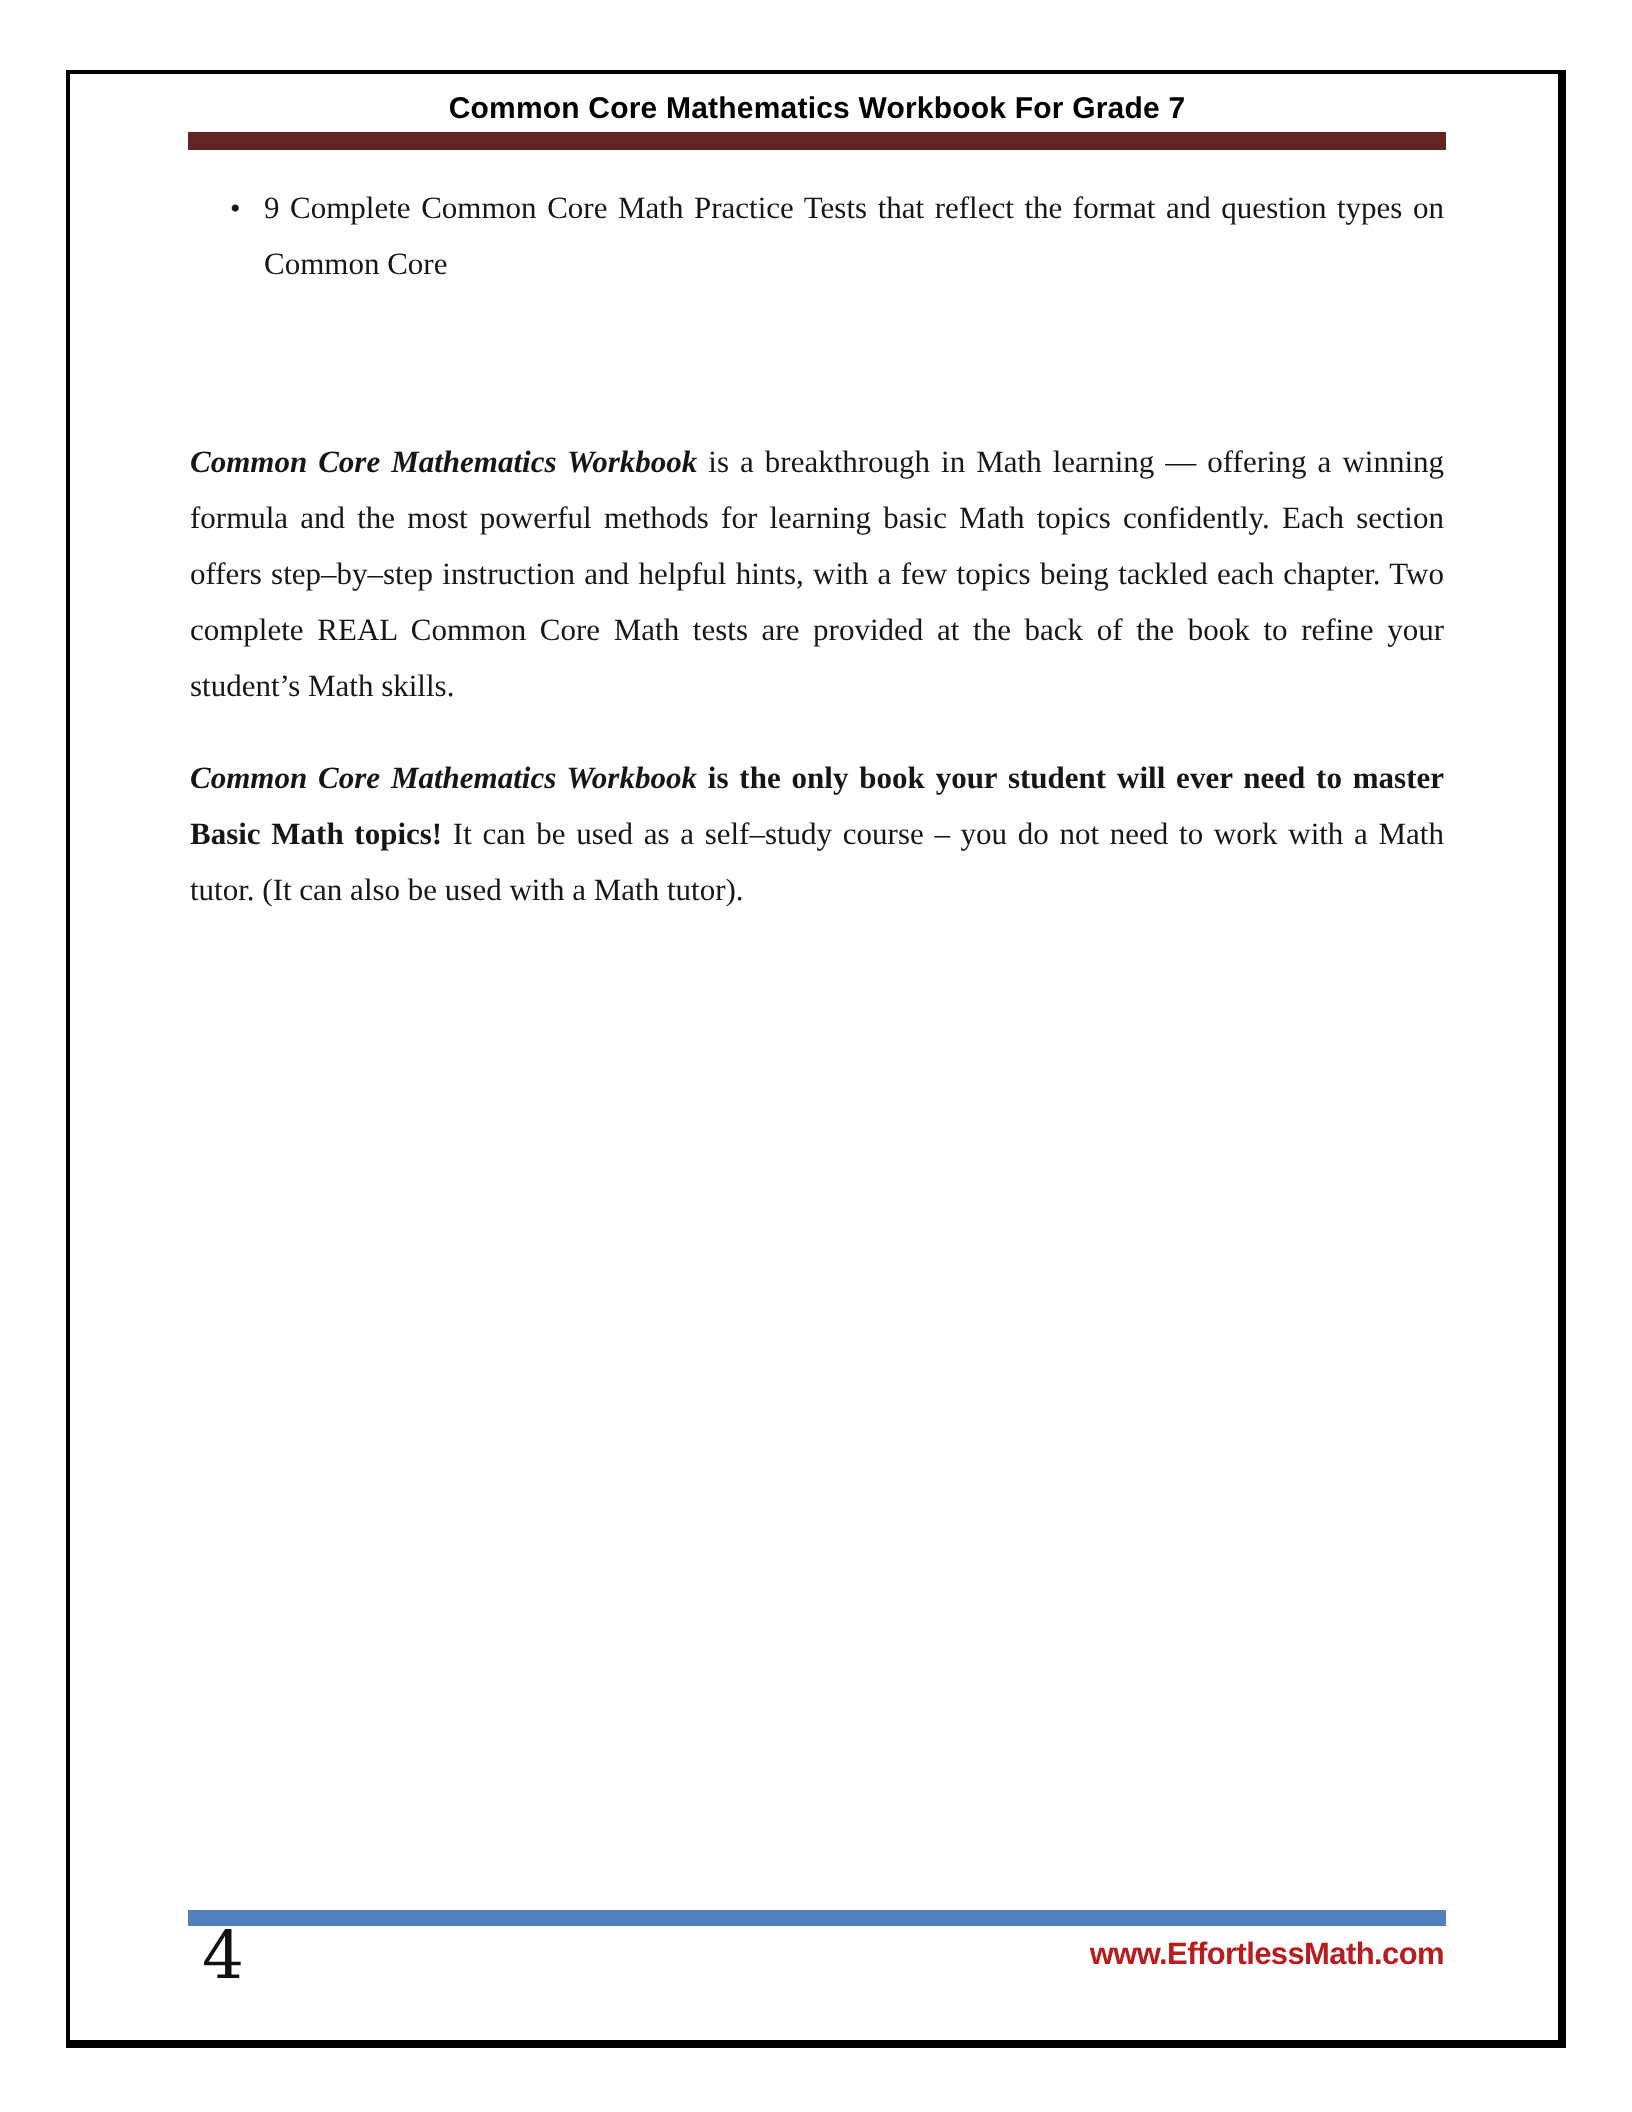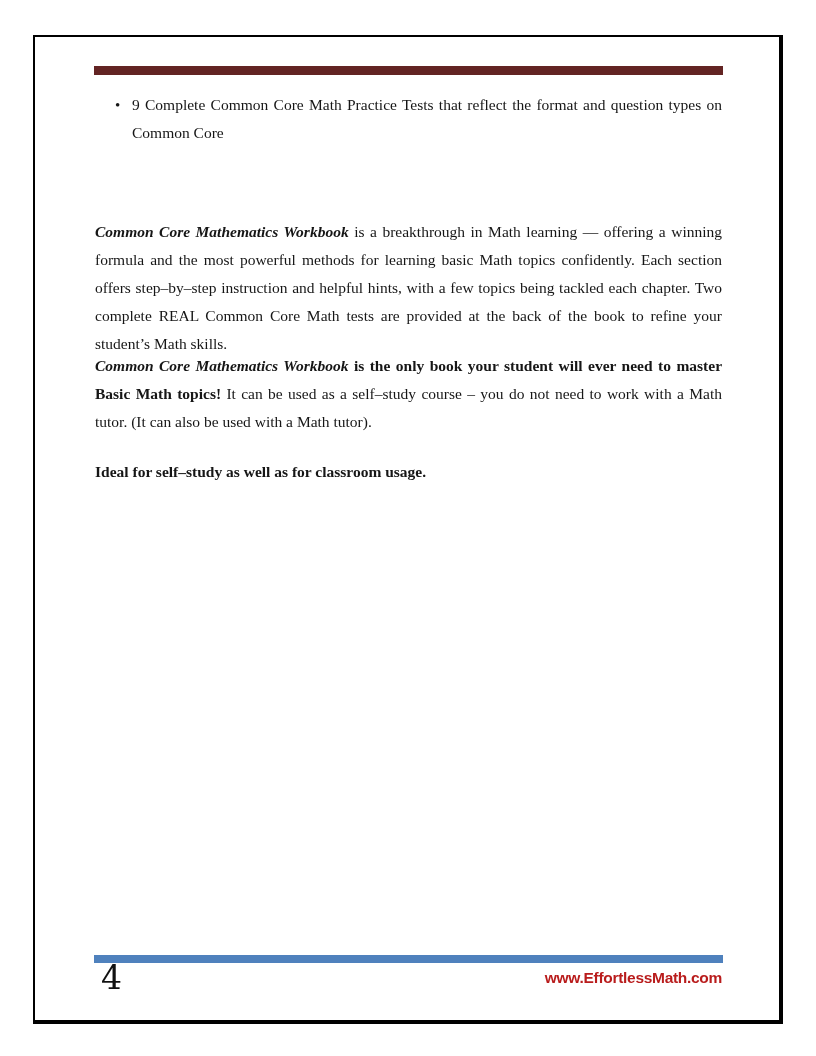--- a/index.html
+++ b/index.html
@@ -51,21 +51,21 @@
     text-align:justify;
   }
   .para{
     position:absolute;
     left:95px;width:627px;
     font-size:15.5px;
     line-height:28px;
     text-align:justify;
   }
   .para-1{top:190px;margin-top:28px;}
-  .para-2{top:336px;font-family:Liberation Serif, serif;}
+  .para-2{top:360px;font-family:Liberation Serif, serif;}
   .para-3{top:442px;font-weight:bold;text-align:left;}
   .lead-bi{font-weight:bold;font-style:italic;}
   .seg-bold{font-weight:bold;}
   .footer-rule{
     position:absolute;
     left:94px;top:955px;
     width:629px;height:8px;
   }
   .page-number{
     position:absolute;
@@ -85,33 +85,33 @@
     color:#b91c1c;
   }
 </style>
 </head>
 <body>
 
 <div class="page">
 
   <div class="border-frame"></div>
 
+  <div class="header-title">Common Core Mathematics Workbook For Grade 7</div>
 
   <div class="header-rule" style="background-color: rgb(99, 36, 35);"></div>
 
   <div class="bullet-item">
     <span class="bullet-marker">•</span>
     <div class="bullet-text">9 Complete Common Core Math Practice Tests that reflect the format and question types on Common Core</div>
   </div>
 
   <p class="para para-1"><span class="lead-bi">Common Core Mathematics Workbook</span><span> is a breakthrough in Math learning — offering a winning formula and the most powerful methods for learning basic Math topics confidently. Each section offers step–by–step instruction and helpful hints, with a few topics being tackled each chapter. Two complete REAL Common Core Math tests are provided at the back of the book to refine your student’s Math skills.</span></p>
 
   <p class="para para-2"><span class="lead-bi">Common Core Mathematics Workbook</span><span class="seg-bold"> is the only book your student will ever need to master Basic Math topics!</span><span> It can be used as a self–study course – you do not need to work with a Math tutor. (It can also be used with a Math tutor).</span></p>
 
-  <p class="para para-3">Ideal for self–study as well as for classroom usage.</p>
 
   <div class="footer-rule" style="background-color: rgb(79, 129, 189);"></div>
 
   <div class="page-number">4</div>
 
   <div class="footer-site">www.EffortlessMath.com</div>
 
 </div>
 
 </body></html>

